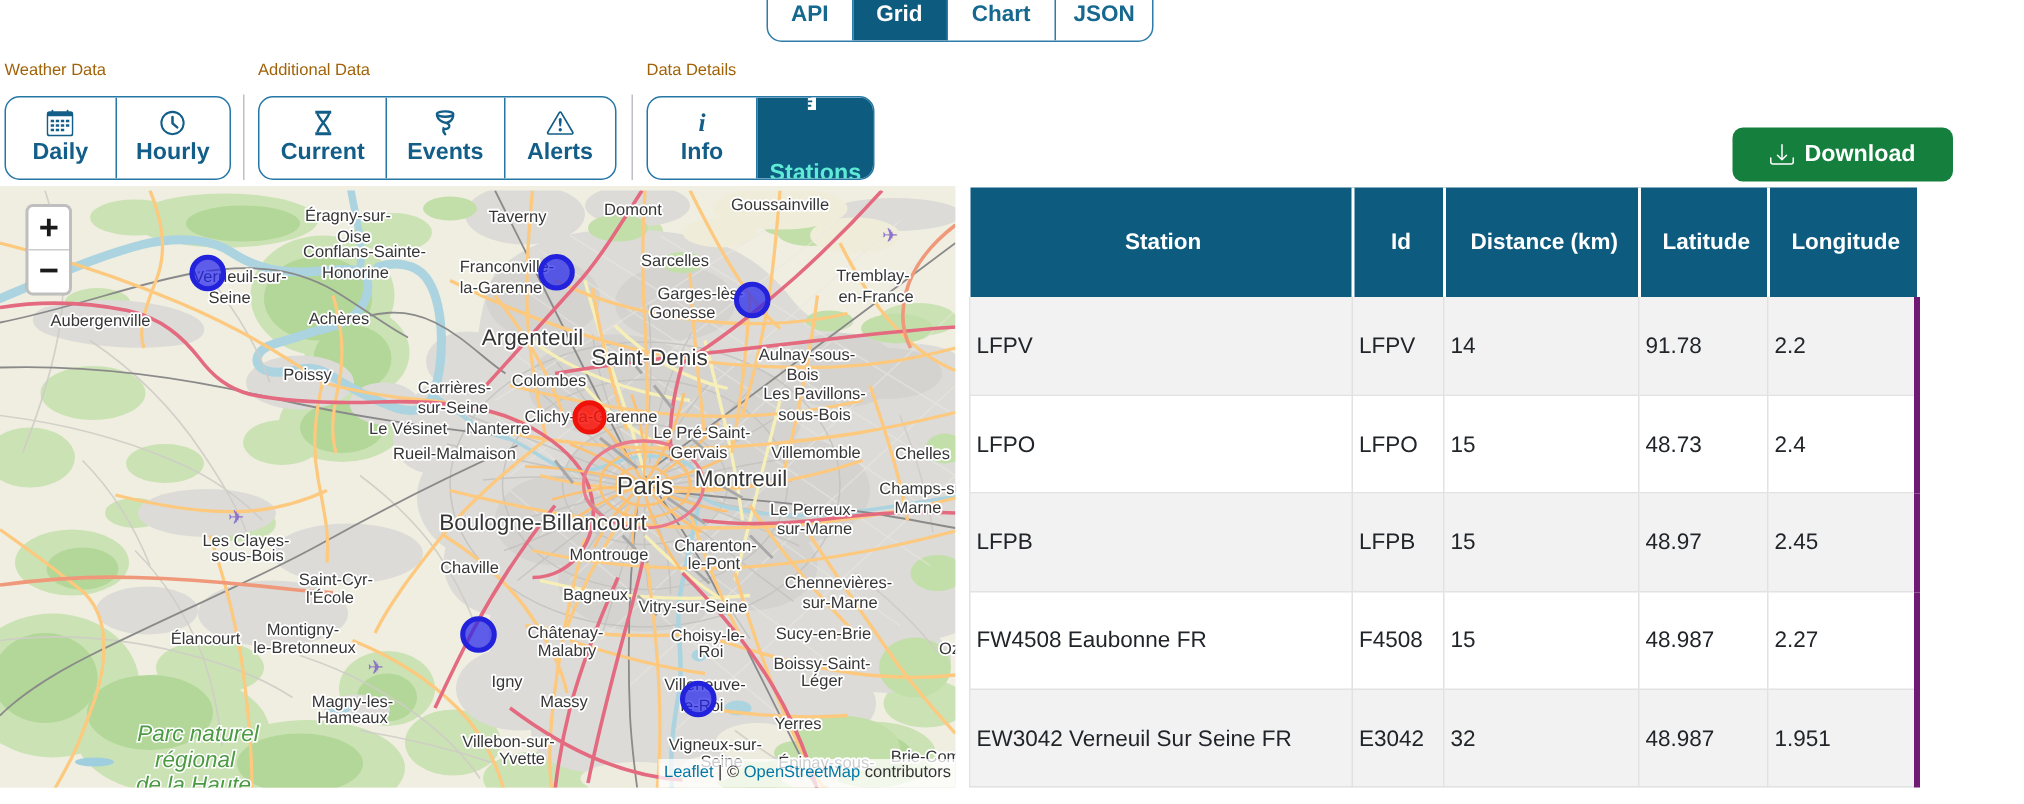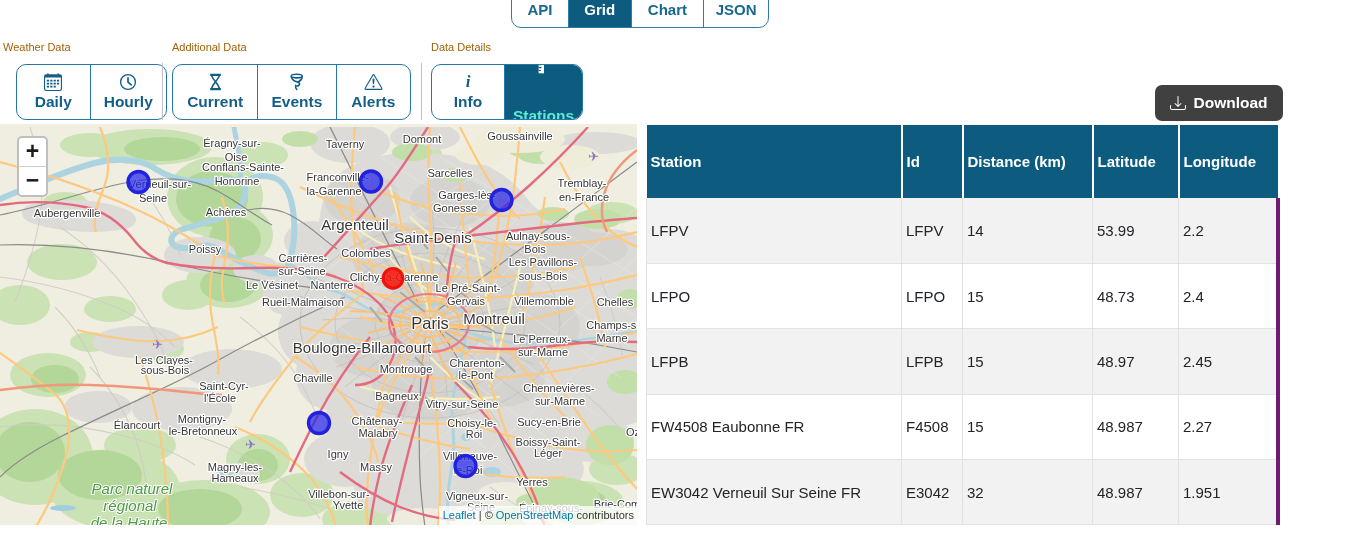--- a/index.html
+++ b/index.html
@@ -18,26 +18,26 @@
   .btngroup { position:absolute; top:64px; height:56px; display:flex;
     border:1.4px solid #2577a6; border-radius:10px; overflow:hidden; background:#fff; }
   .btn { display:flex; flex-direction:column; align-items:center; justify-content:center;
     border-right:1.4px solid #2577a6; color:#135e88; padding-bottom:2px; }
   .btn:last-child { border-right:none; }
   .btn .ic { height:20px; display:flex; align-items:center; justify-content:center; }
   .btn .lb { font-weight:bold; font-size:15.5px; margin-top:1px; }
   .btn.sel { background:#0d5c80; color:#5eead4;gap:31px; }
   .vdiv { position:absolute; top:63px; height:57px; width:1px; background:#c0c0c6; }
   
-  #dl { position:absolute; left:1155px; top:85px; width:128px; height:36px;
-    background:#404040; border-radius:7px; color:#fff; font-weight:bold; font-size:15.5px;
+  #dl { position:absolute; left:1155px; top:85px; width:147px; height:36px;
+    background:#15803d; border-radius:7px; color:#fff; font-weight:bold; font-size:15.5px;
     display:flex; align-items:center; justify-content:center; gap:7px; }
   
   #tbl { position:absolute; left:646px; top:125px; width:631px; border-collapse:collapse; table-layout:fixed; }
-  #tbl th { background:#0d5c80; color:#fff; font-weight:bold; font-size:15px; text-align:left;
+  #tbl th { background:#0d5c80; color:#fff; font-weight:bold; font-size:15px; text-align:center;
     height:73px; padding:0 0 0 4px; border-right:2px solid #fff; }
   #tbl th:last-child { border-right:none; }
   #tbl td { font-size:15px; color:#212529; height:65.4px; padding:0 0 0 4px;
     border:1px solid #e2e2e2; border-top:none; }
   #tbl td:first-child { border-left:1px solid #e2e2e2; }
   #tbl td:last-child { border-right:4px solid #701a75; }
   #tbl tr.odd td { background:#f2f2f2;margin-left:16px; }
   
   #map { position:absolute; left:0; top:124px; width:637px; height:401px; background:#f1efe2; overflow:hidden; }
   #zoomctl { position:absolute; left:17px; top:12px; width:31px; height:61px; background:#fff;
@@ -55,21 +55,21 @@
     <div class="tab" style="width:57px;">API</div>
     <div class="tab sel" style="width:63px;">Grid</div>
     <div class="tab" style="width:73px;">Chart</div>
     <div class="tab" style="width:64px;">JSON</div>
   </div>
 
   <div class="grplabel" style="left:3px; top:41px;">Weather Data</div>
   <div class="grplabel" style="left:172px; top:41px;">Additional Data</div>
   <div class="grplabel" style="left:431px; top:41px;">Data Details</div>
 
-  <div class="btngroup" style="left:16px; width:151px;">
+  <div class="btngroup" style="left:3px; width:151px;">
     <div class="btn" style="width:74px;">
       <div class="ic">
         <svg width="18" height="18" viewBox="0 0 16 16" fill="#135e88">
           <path d="M3.5 0a.5.5 0 0 1 .5.5V1h8V.5a.5.5 0 0 1 1 0V1h1a2 2 0 0 1 2 2v11a2 2 0 0 1-2 2H2a2 2 0 0 1-2-2V3a2 2 0 0 1 2-2h1V.5a.5.5 0 0 1 .5-.5zM1 4v10a1 1 0 0 0 1 1h12a1 1 0 0 0 1-1V4H1z"></path>
           <path d="M2.5 6h2v1.5h-2zM5.5 6h2v1.5h-2zM8.5 6h2v1.5h-2zM11.5 6h2v1.5h-2zM2.5 8.7h2v1.5h-2zM5.5 8.7h2v1.5h-2zM8.5 8.7h2v1.5h-2zM11.5 8.7h2v1.5h-2zM2.5 11.4h2v1.5h-2zM5.5 11.4h2v1.5h-2zM8.5 11.4h2v1.5h-2z"></path>
         </svg>
       </div>
       <div class="lb">Daily</div>
     </div>
     <div class="btn" style="width:76px;text-align:center;">
@@ -158,21 +158,21 @@
         <th>Station</th>
         <th>Id</th>
         <th>Distance (km)</th>
         <th>Latitude</th>
         <th>Longitude</th>
       </tr>
     <tr class="odd">
         <td>LFPV</td>
         <td>LFPV</td>
         <td>14</td>
-        <td>53.99</td>
+        <td>91.78</td>
         <td>2.2</td>
       </tr>
     <tr>
         <td>LFPO</td>
         <td>LFPO</td>
         <td>15</td>
         <td>48.73</td>
         <td>2.4</td>
       </tr>
     <tr class="odd">

